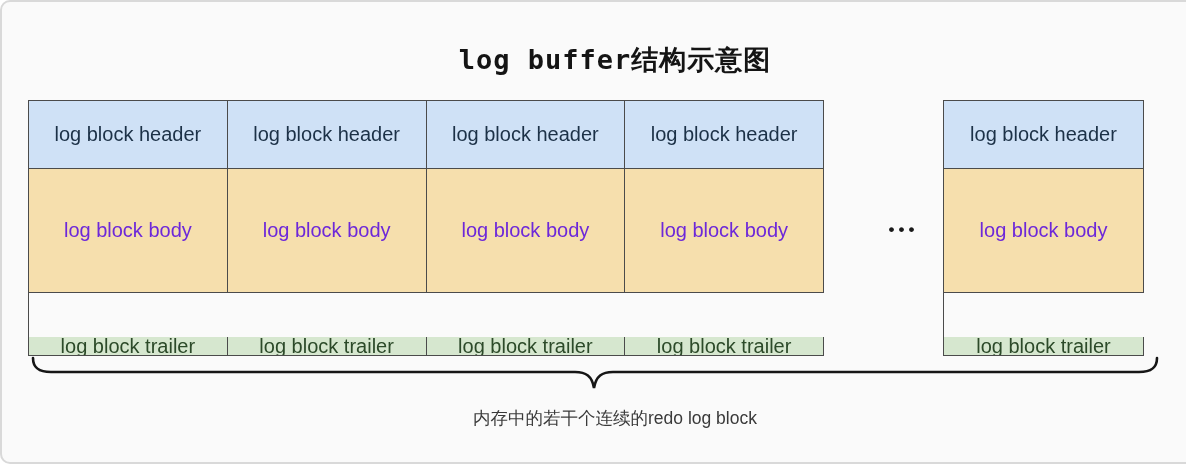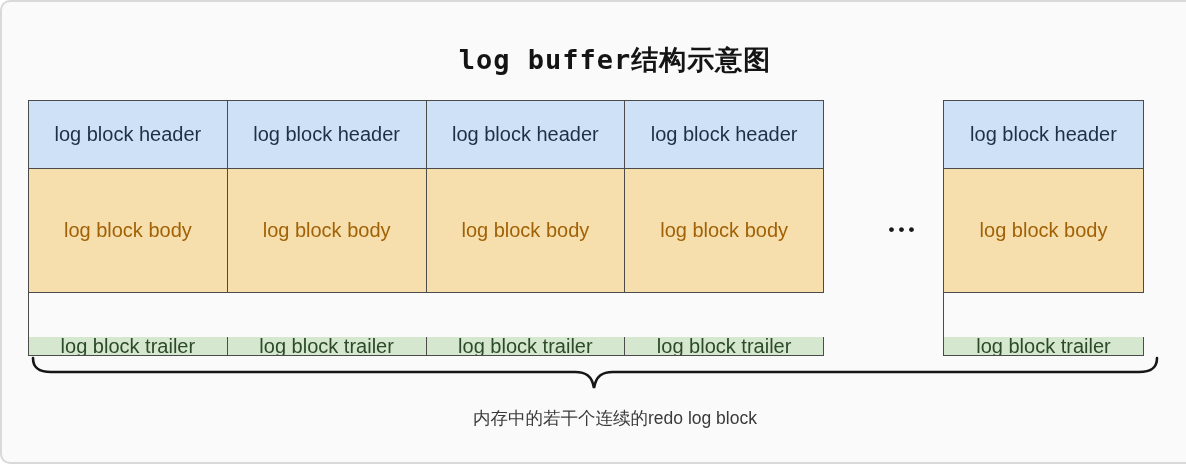--- a/index.html
+++ b/index.html
@@ -53,21 +53,21 @@
     display: flex;
     align-items: center;
     justify-content: center;
     font-size: 20px;
     border-right: 1px solid #4b4b4b;
     border-bottom: 1px solid #4b4b4b;
     white-space: nowrap;
     overflow: hidden;
   }
   .row-header  { background: #cfe1f6; color: #1c3147; }
-  .row-body    { background: #f6dfad; color: #a16207; }
+  .row-body    { background: #f6dfad; color: #6d28d9; }
   .row-trailer { background: #d6e7cf; color: #2c4a29; margin-top: 44px; }
   .ellipsis {
     position: absolute;
     left: 824px;
     top: 168px;
     width: 119px;
     height: 124px;
     display: flex;
     align-items: center;
     justify-content: center;

